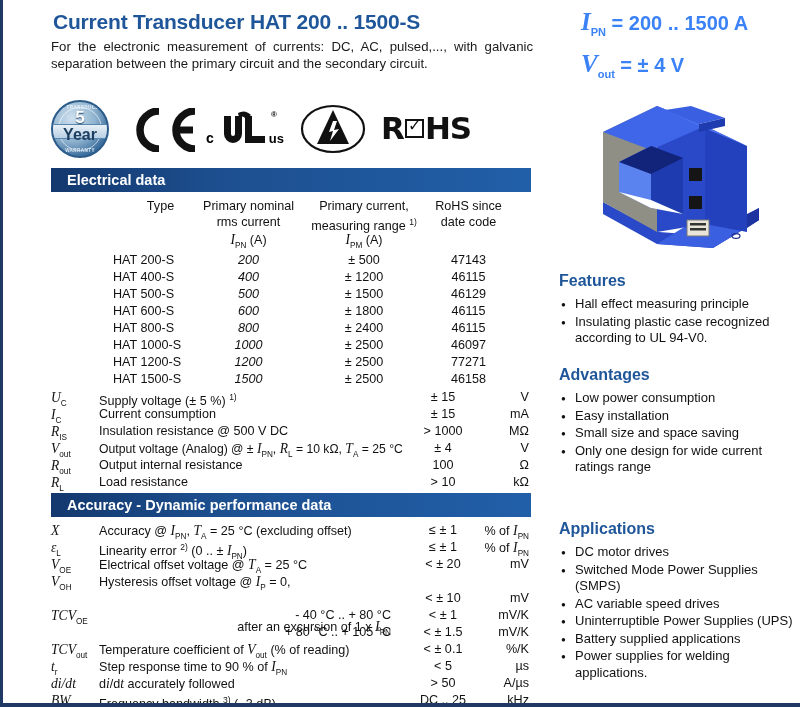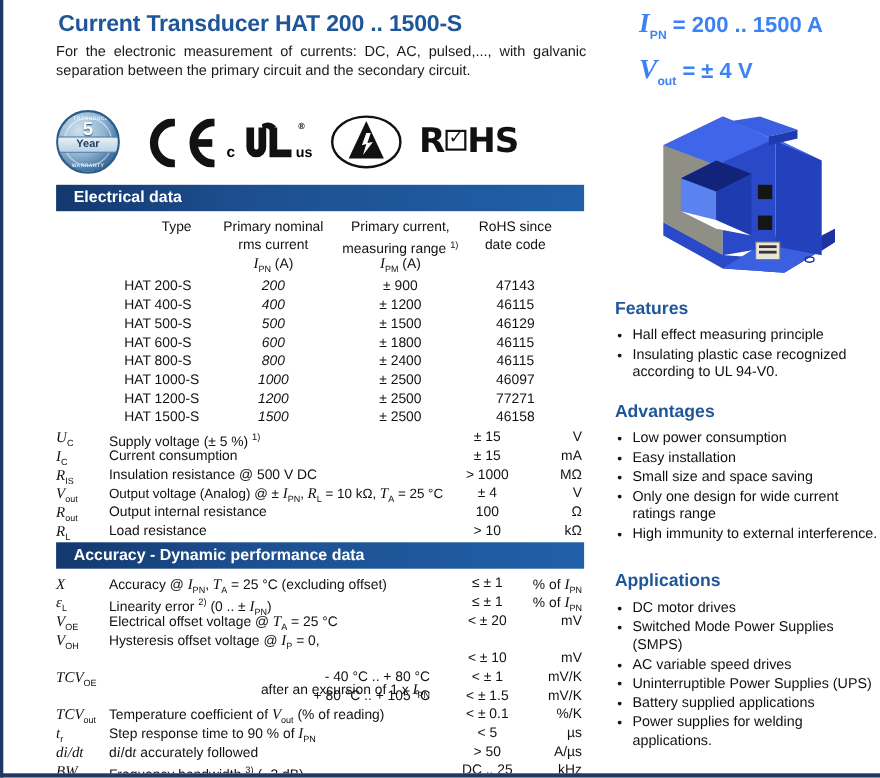--- a/index.html
+++ b/index.html
@@ -91,21 +91,21 @@
     border-top: 1px solid #5b86ad; border-bottom: 1px solid #5b86ad;
   }
   .lem-badge .five {
     position: absolute; left: 0; right: 0; top: 8px;
     text-align: center; font-size: 17px; font-weight: bold;
     color: #ffffff; text-shadow: 0 1px 1px #23486c;
     line-height: 15px;
   }
   .lem-badge .year {
     position: absolute; left: 0; right: 0; top: 24px;
-    text-align: center; font-size: 10px; font-weight: bold;
+    text-align: center; font-size: 16px; font-weight: bold;
     color: #1d3e60;
   }
   .lem-badge .arc-top, .lem-badge .arc-bot {
     position: absolute; left: 0; right: 0;
     text-align: center;
     font-size: 4.6px; font-weight: bold; letter-spacing: 0.4px;
     color: #e9f2f9;
   }
   .lem-badge .arc-top { top: 3px; }
   .lem-badge .arc-bot { bottom: 3px; color:#dce9f4; }
@@ -304,21 +304,21 @@
       <div class="hdr-cell" style="left:253px; top:18px; width:120px;"><span>measuring range</span> <sup class="fn">1)</sup></div>
       <div class="hdr-cell" style="left:253px; top:36px; width:120px;"><i class="s"><span>I</span><sub>PM</sub></i> <span>(A)</span></div>
 
       <div class="hdr-cell" style="left:375px; top:2px; width:85px;">RoHS since</div>
       <div class="hdr-cell" style="left:375px; top:18px; width:85px;">date code</div>
     </div>
 
     <div class="row" style="top:56px;">
       <span class="c-type">HAT 200-S</span>
       <span class="c-nom">200</span>
-      <span class="c-rng">± 900</span>
+      <span class="c-rng">± 500</span>
       <span class="c-code">47143</span>
     </div>
     <div class="row" style="top:73px;">
       <span class="c-type">HAT 400-S</span>
       <span class="c-nom">400</span>
       <span class="c-rng">± 1200</span>
       <span class="c-code">46115</span>
     </div>
     <div class="row" style="top:90px;">
       <span class="c-type">HAT 500-S</span>
@@ -481,21 +481,20 @@
     </ul>
   </div>
 
   <div class="rcol" style="top:366px;">
     <div class="rhead">Advantages</div>
     <ul class="rlist">
       <li>Low power consumption</li>
       <li>Easy installation</li>
       <li>Small size and space saving</li>
       <li>Only one design for wide current ratings range</li>
-      <li>High immunity to external interference.</li>
     </ul>
   </div>
 
   <div class="rcol" style="top:520px;">
     <div class="rhead">Applications</div>
     <ul class="rlist">
       <li>DC motor drives</li>
       <li>Switched Mode Power Supplies (SMPS)</li>
       <li>AC variable speed drives</li>
       <li>Uninterruptible Power Supplies (UPS)</li>

